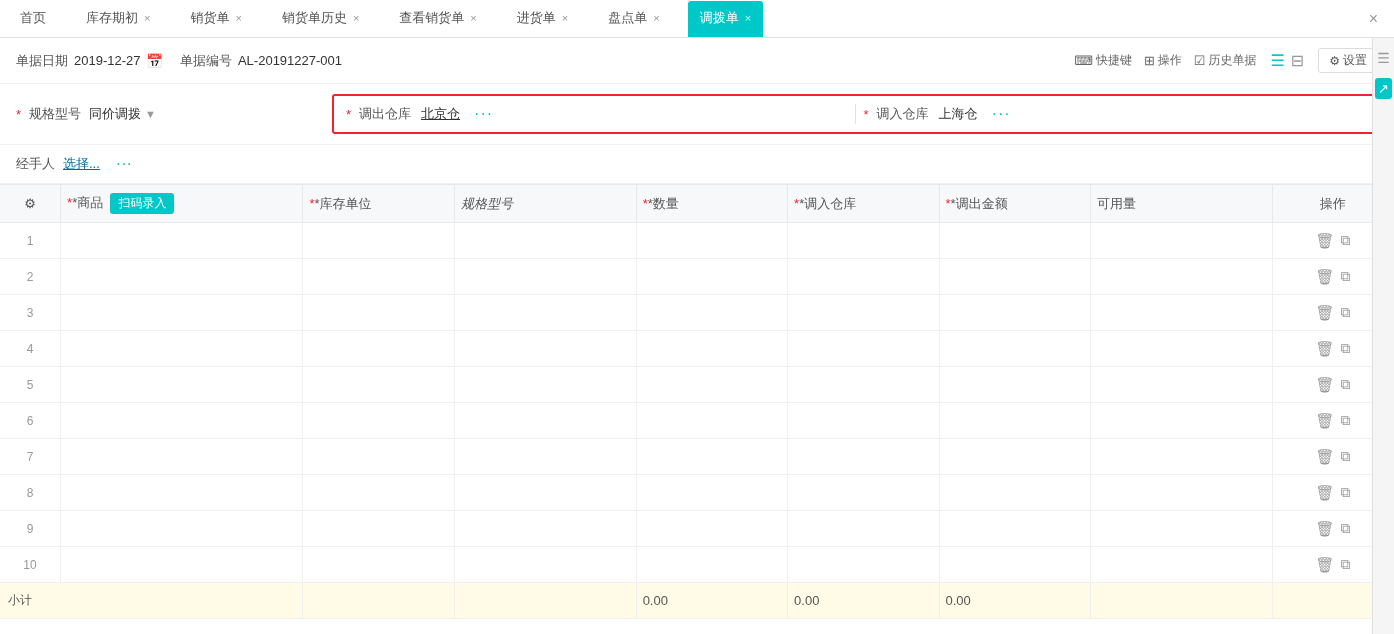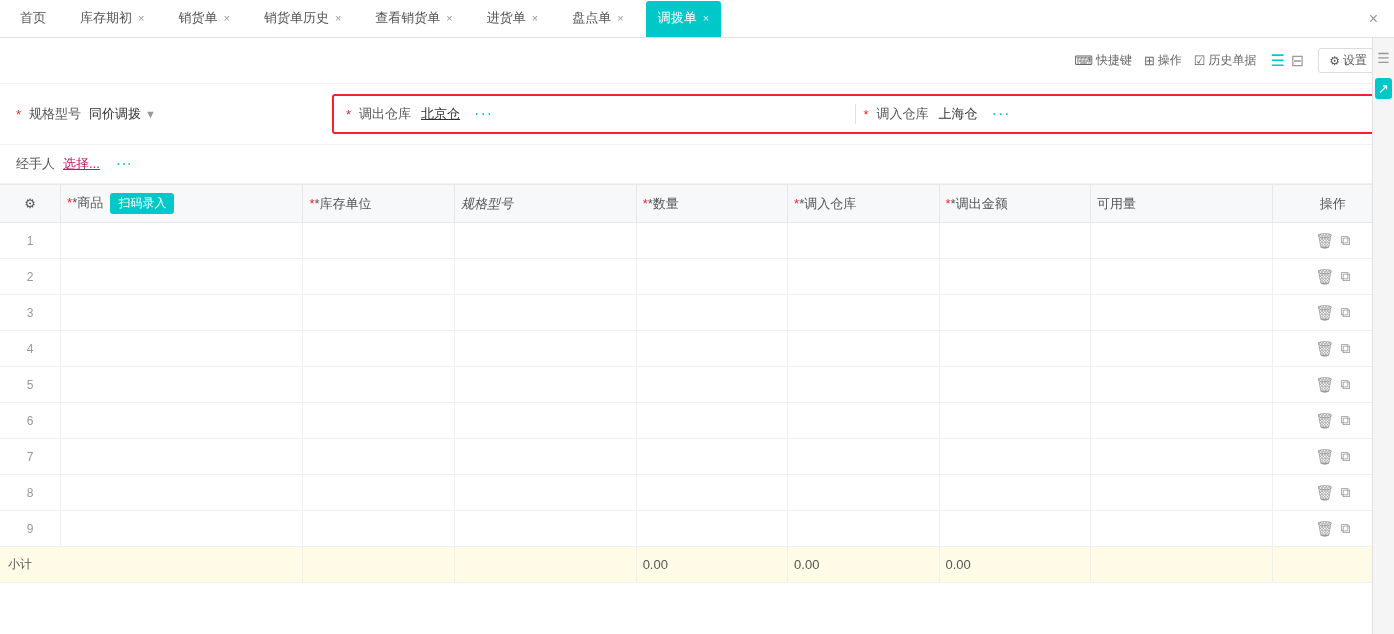--- a/index.html
+++ b/index.html
@@ -6,21 +6,21 @@
     body { font-family: -apple-system, 'PingFang SC', 'Microsoft YaHei', sans-serif; font-size: 13px; background: #f5f5f5; color: #333; }
 
     
     .tab-bar {
       display: flex;
       align-items: center;
       background: #fff;
       border-bottom: 1px solid #e0e0e0;
       padding: 0 8px;
       height: 38px;
-      gap: 10px;
+      gap: 16px;
     }
     .tab-item {
       display: flex;
       align-items: center;
       padding: 0 12px;
       height: 36px;
       cursor: pointer;
       font-size: 13px;
       color: #555;
       border-bottom: 2px solid transparent;
@@ -163,21 +163,21 @@
       display: flex;
       align-items: center;
       padding: 10px 16px;
       border-bottom: 1px solid #f0f0f0;
     }
     .person-field {
       display: flex;
       align-items: center;
       gap: 8px;
     }
-    .person-placeholder { color: #be185d; cursor: pointer; text-decoration: underline; }
+    .person-placeholder { color: #0369a1; cursor: pointer; text-decoration: underline; }
     .person-more {
       color: #00c8c8;
       cursor: pointer;
       font-size: 16px;
       margin-left: 8px;
     }
 
     
     .data-table {
       width: 100%;
@@ -339,20 +339,31 @@
   <div class="tab-item active">
     <span>调拨单</span>
     <span class="tab-close">×</span>
   </div>
   <div style="margin-left:auto; cursor:pointer; color:#999; font-size:16px; padding:0 8px;">×</div>
 </div>
 
 <div class="main-content">
 
   <div class="form-header">
+    <div class="form-header-left">
+      <div class="form-field">
+        <span>单据日期</span>
+        <span class="form-field-value">2019-12-27</span>
+        <span class="calendar-icon">📅</span>
+      </div>
+      <div class="form-field">
+        <span>单据编号</span>
+        <span class="form-field-value">AL-20191227-001</span>
+      </div>
+    </div>
     <div class="form-header-right">
       <div class="header-action">
         <span style="font-size:13px;">⌨</span>
         <span>快捷键</span>
       </div>
       <div class="header-action">
         <span style="font-size:13px;">⊞</span>
         <span>操作</span>
       </div>
       <div class="header-action">
@@ -575,20 +586,36 @@
             <td></td>
             <td></td>
             <td></td>
             <td>
               <div class="row-actions">
       <span class="action-icon" title="删除">🗑</span>
       <span class="action-icon" title="复制" style="font-size:14px;">⧉</span>
     </div>
             </td>
           </tr>
+          <tr>
+            <td>10</td>
+            <td></td>
+            <td></td>
+            <td></td>
+            <td></td>
+            <td></td>
+            <td></td>
+            <td></td>
+            <td>
+              <div class="row-actions">
+      <span class="action-icon" title="删除">🗑</span>
+      <span class="action-icon" title="复制" style="font-size:14px;">⧉</span>
+    </div>
+            </td>
+          </tr>
           <tr class="subtotal-row">
     <td style="text-align:left; padding-left:8px; color:#555;" colspan="2">小计</td>
     <td></td>
     <td></td>
     <td>0.00</td>
     <td>0.00</td>
     <td>0.00</td>
     <td></td>
     <td>
       

